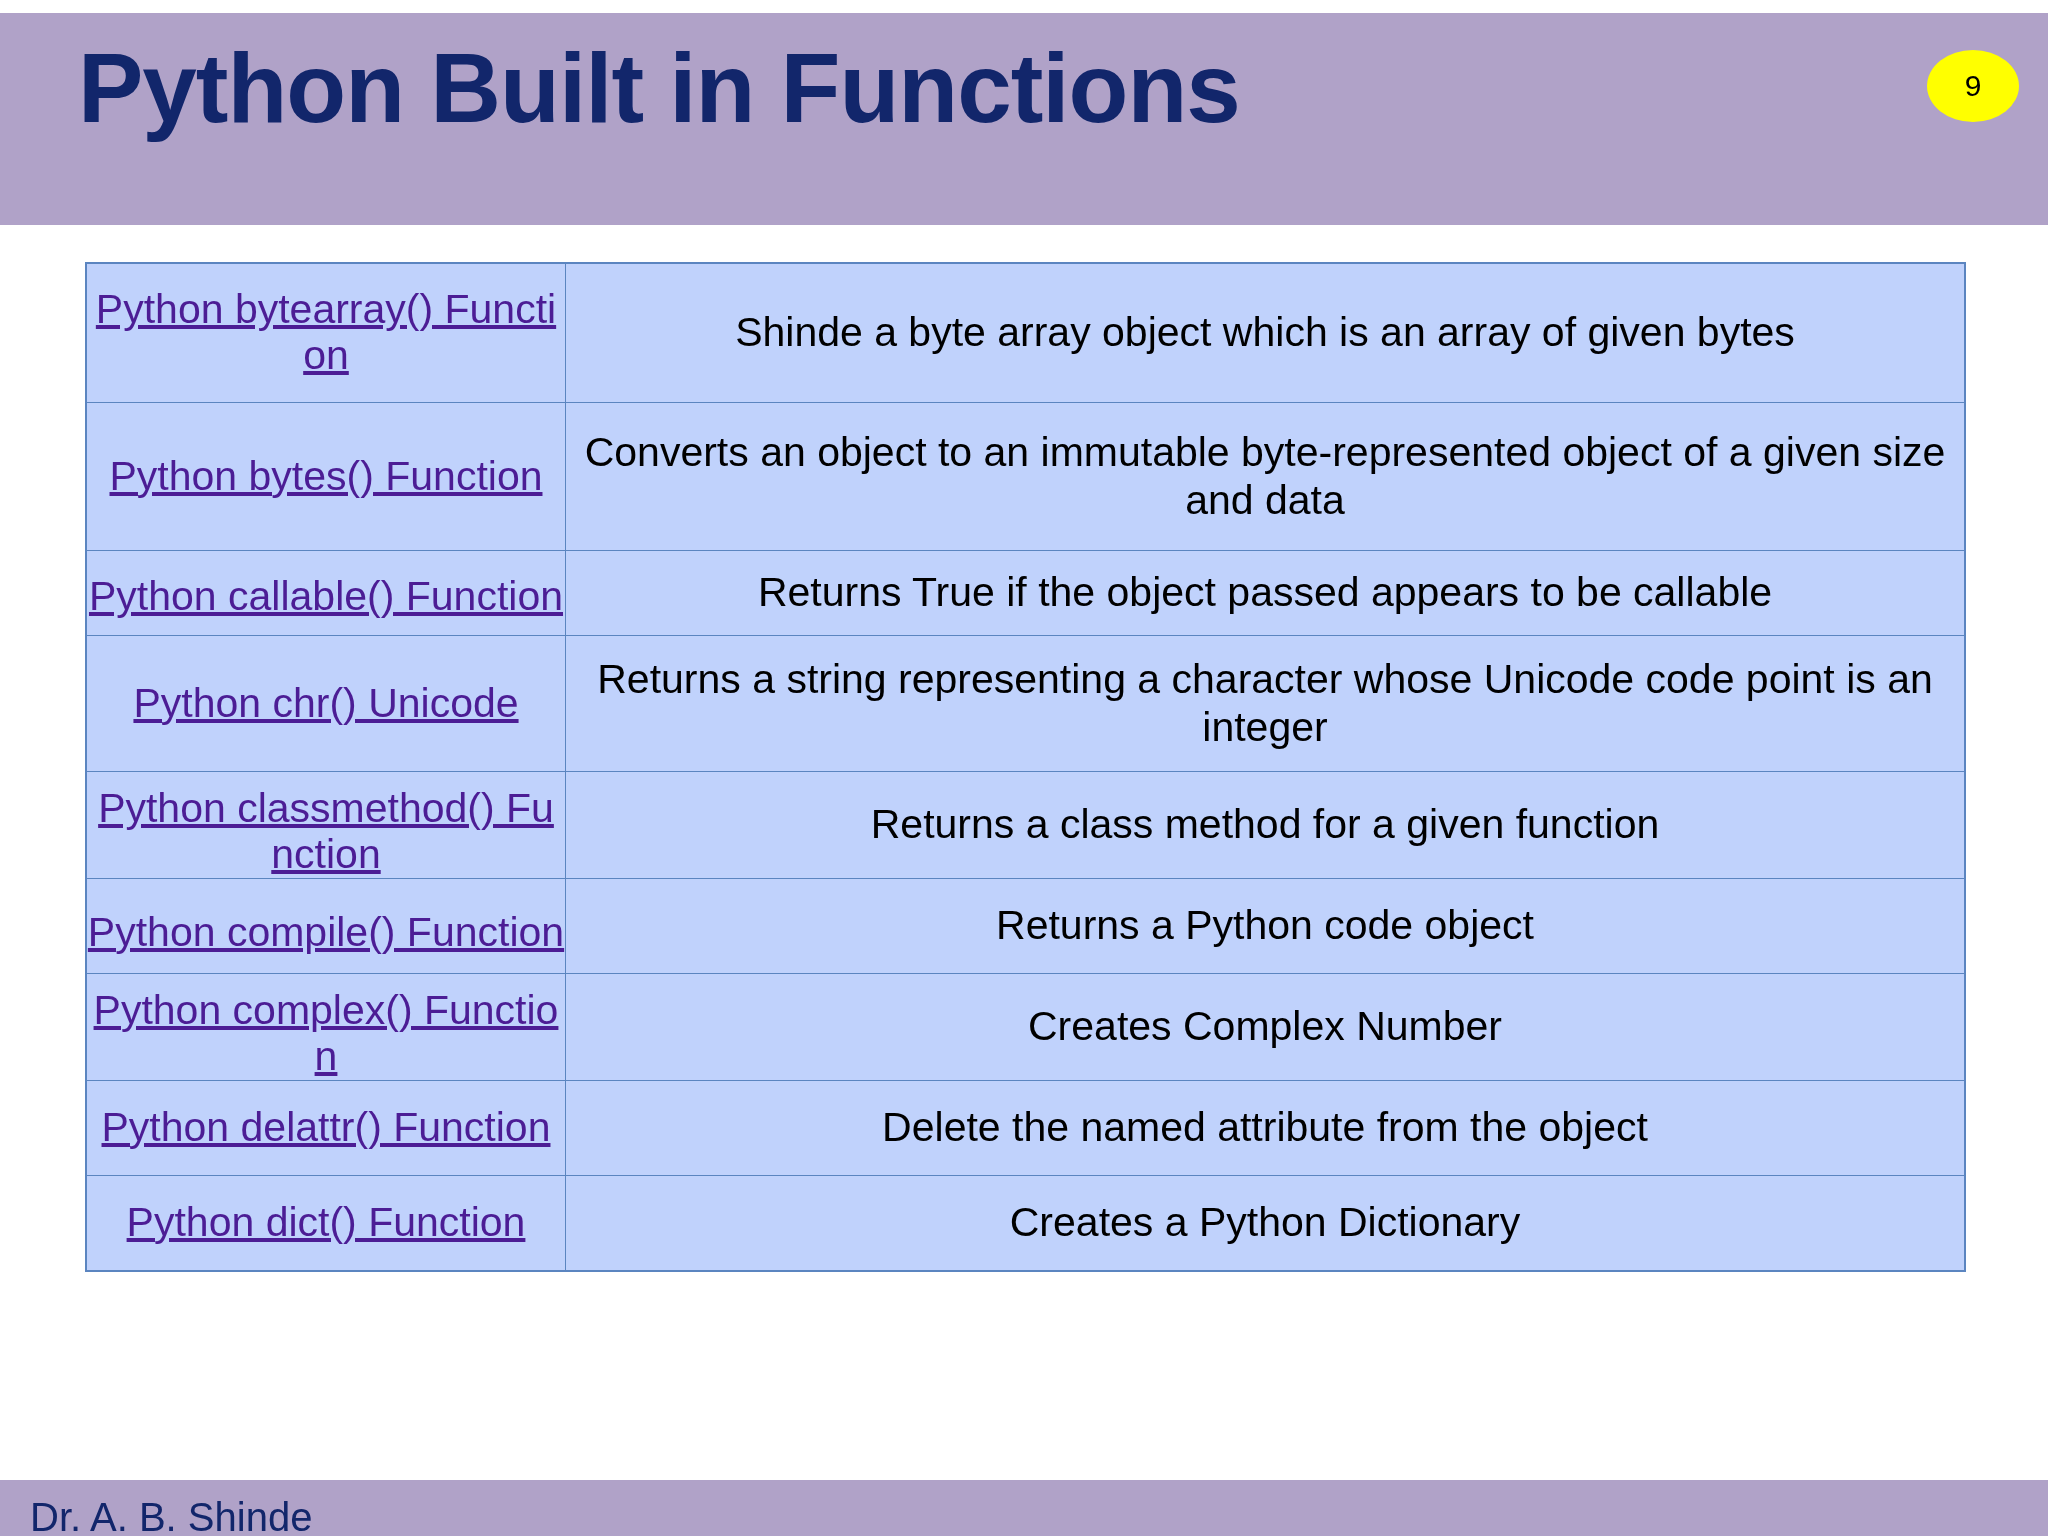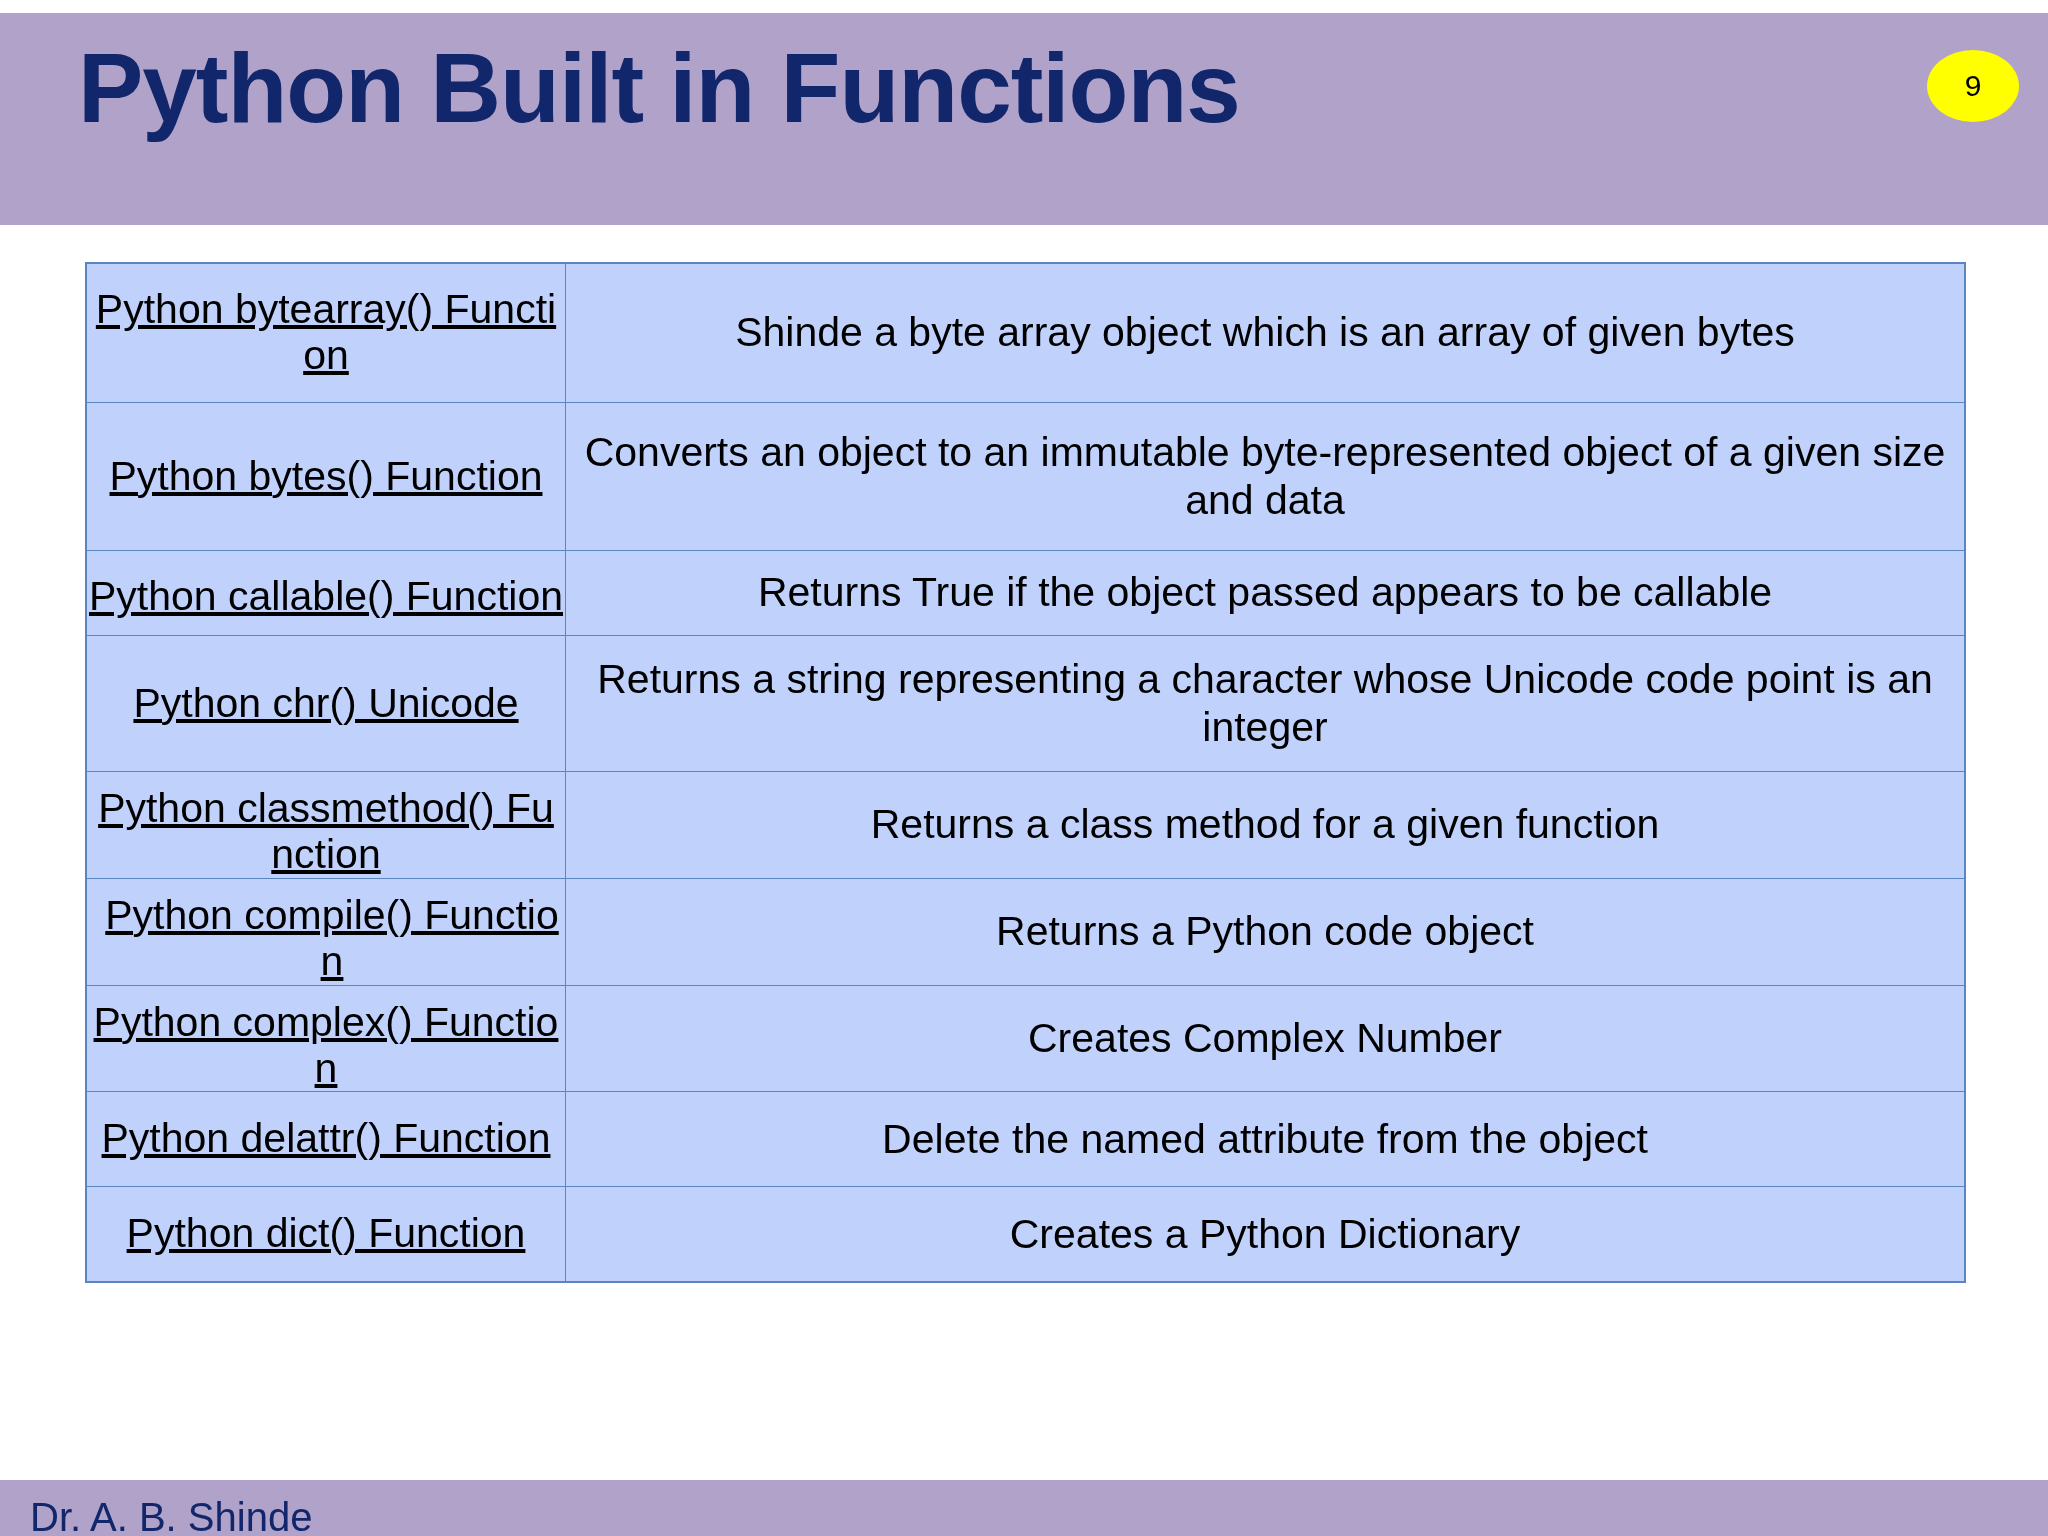--- a/index.html
+++ b/index.html
@@ -74,21 +74,21 @@
     padding: 0 6px;
   }
   td.desc-cell {
     text-align: center;
     padding: 0 26px;
   }
   .fn-link {
     display: block;
     font-size: 41px;
     line-height: 1.12;
-    color: #000000;
+    color: #4c1d95;
     text-decoration: underline;
     text-underline-offset: 2px;
     word-break: break-all;
     cursor: pointer;
   }
   .fn-desc {
     display: block;
     font-size: 41px;
     line-height: 1.16;
     color: #000000;
@@ -103,21 +103,21 @@
   tr.r5 td { height:  94px; }
   tr.r6 td { height:  94px; text-align: center; }
   tr.r7 td { height:  94px; }
   tr.r8 td { height:  94px; }
 
   
   tr.clip td.link-cell { vertical-align: top; }
   tr.clip td.link-cell .fn-link { padding-top: 10px; }
   tr.r2.clip td.link-cell .fn-link { padding-top: 8px; }
   tr.r4.clip td.link-cell .fn-link { padding-top: 14px; }
-  tr.r5.clip td.link-cell .fn-link { padding-top: 14px; padding-left: 12px; }
+  tr.r5.clip td.link-cell .fn-link { padding-top: 14px; }
   tr.r6.clip td.link-cell .fn-link { padding-top: 14px; }
 
   
   #footer-band {
     position: absolute;
     left: 0;
     top: 1480px;
     width: 2048px;
     height: 56px;
     background: #b0a2c8;

